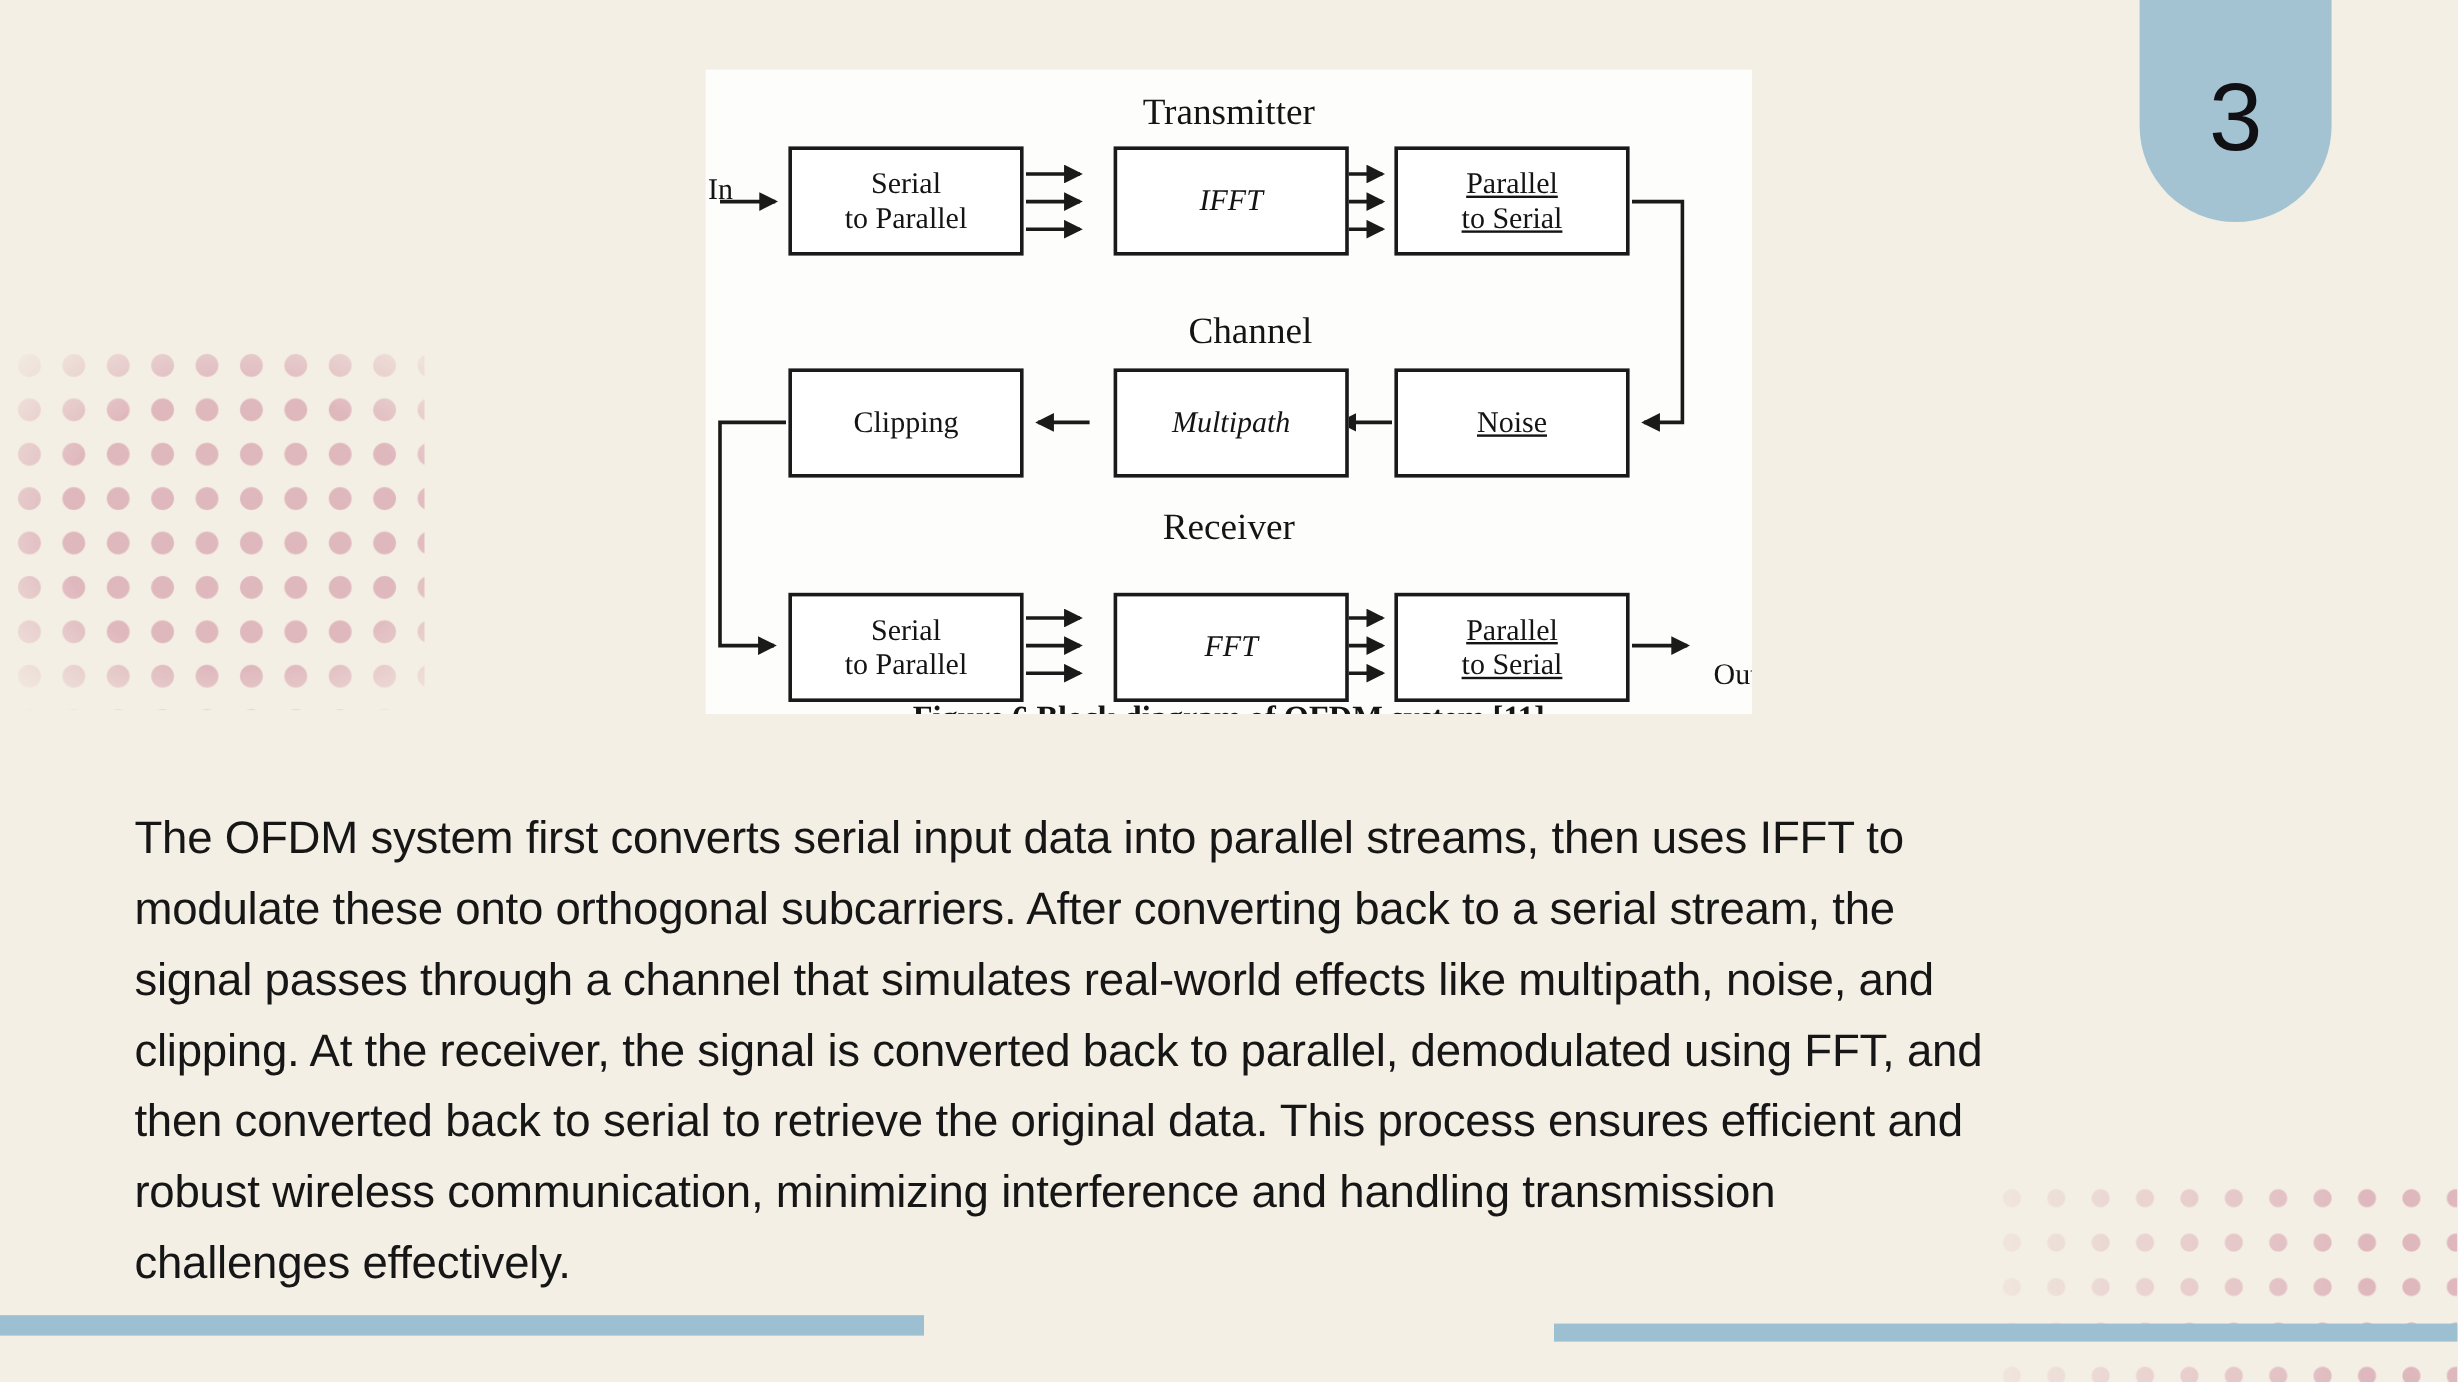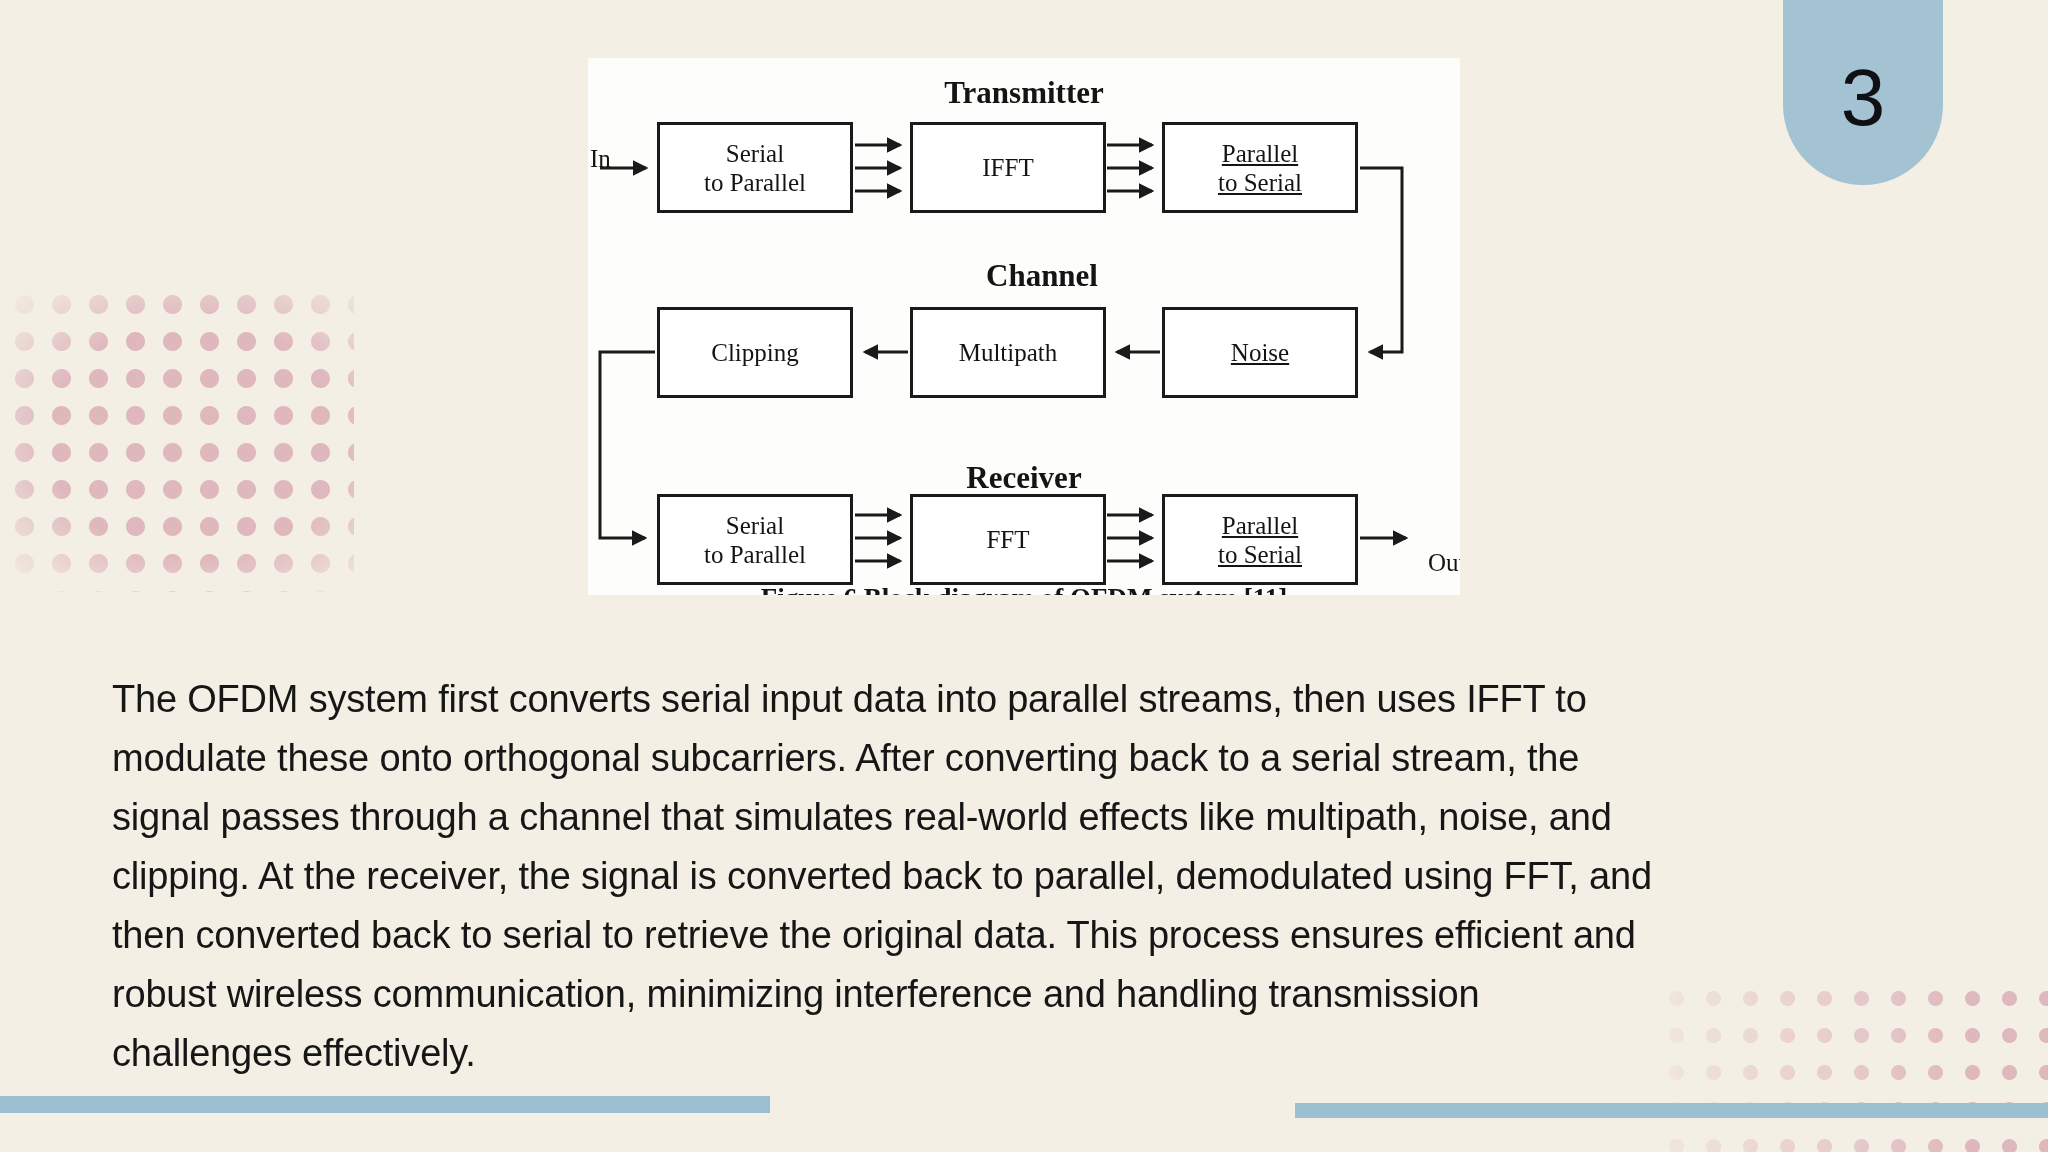--- a/index.html
+++ b/index.html
@@ -48,34 +48,34 @@
   
   .panel{
     position:absolute; left:588px; top:58px; width:872px; height:537px;
     background:var(--panel);
     overflow:hidden;
   }
   .panel svg{position:absolute; left:0; top:0;}
   .dg-title{
     position:absolute; left:0; width:100%;
     text-align:center;
-    font-family:"Liberation Serif",serif; font-weight:700; font-size:31px; line-height:34px;
+    font-family:"Liberation Serif",serif; font-weight:400; font-size:31px; line-height:34px;
     color:#141414;
   }
   .t-transmitter{top:18px;}
   .t-channel{top:201px;padding-left:36px;}
-  .t-receiver{top:403px;}
+  .t-receiver{top:364px;}
   .dg-box{
     position:absolute; width:196px; height:91px;
     border:3px solid #1a1a1a; background:#fff;
     display:flex; align-items:center; justify-content:center; text-align:center;
     font-family:"Liberation Serif",serif; font-size:25px; line-height:29px; color:#141414;
     white-space:pre-line;
   }
-  .c1{left:69px;} .c2{left:322px;} .c3{left:574px;text-decoration:underline;}
+  .c1{left:69px;} .c2{left:340px;font-style:italic;} .c3{left:574px;text-decoration:underline;}
   .r1{top:64px;} .r2{top:249px;} .r3{top:436px;}
   .dg-label{
     position:absolute;
     font-family:Liberation Serif, serif; font-size:25px; color:#141414; line-height:1;
   }
   .l-in{left:2px; top:88px;}
   .l-out{left:840px; top:492px;}
   .dg-caption{
     position:absolute; left:0; top:527px; width:100%;
     text-align:center;

